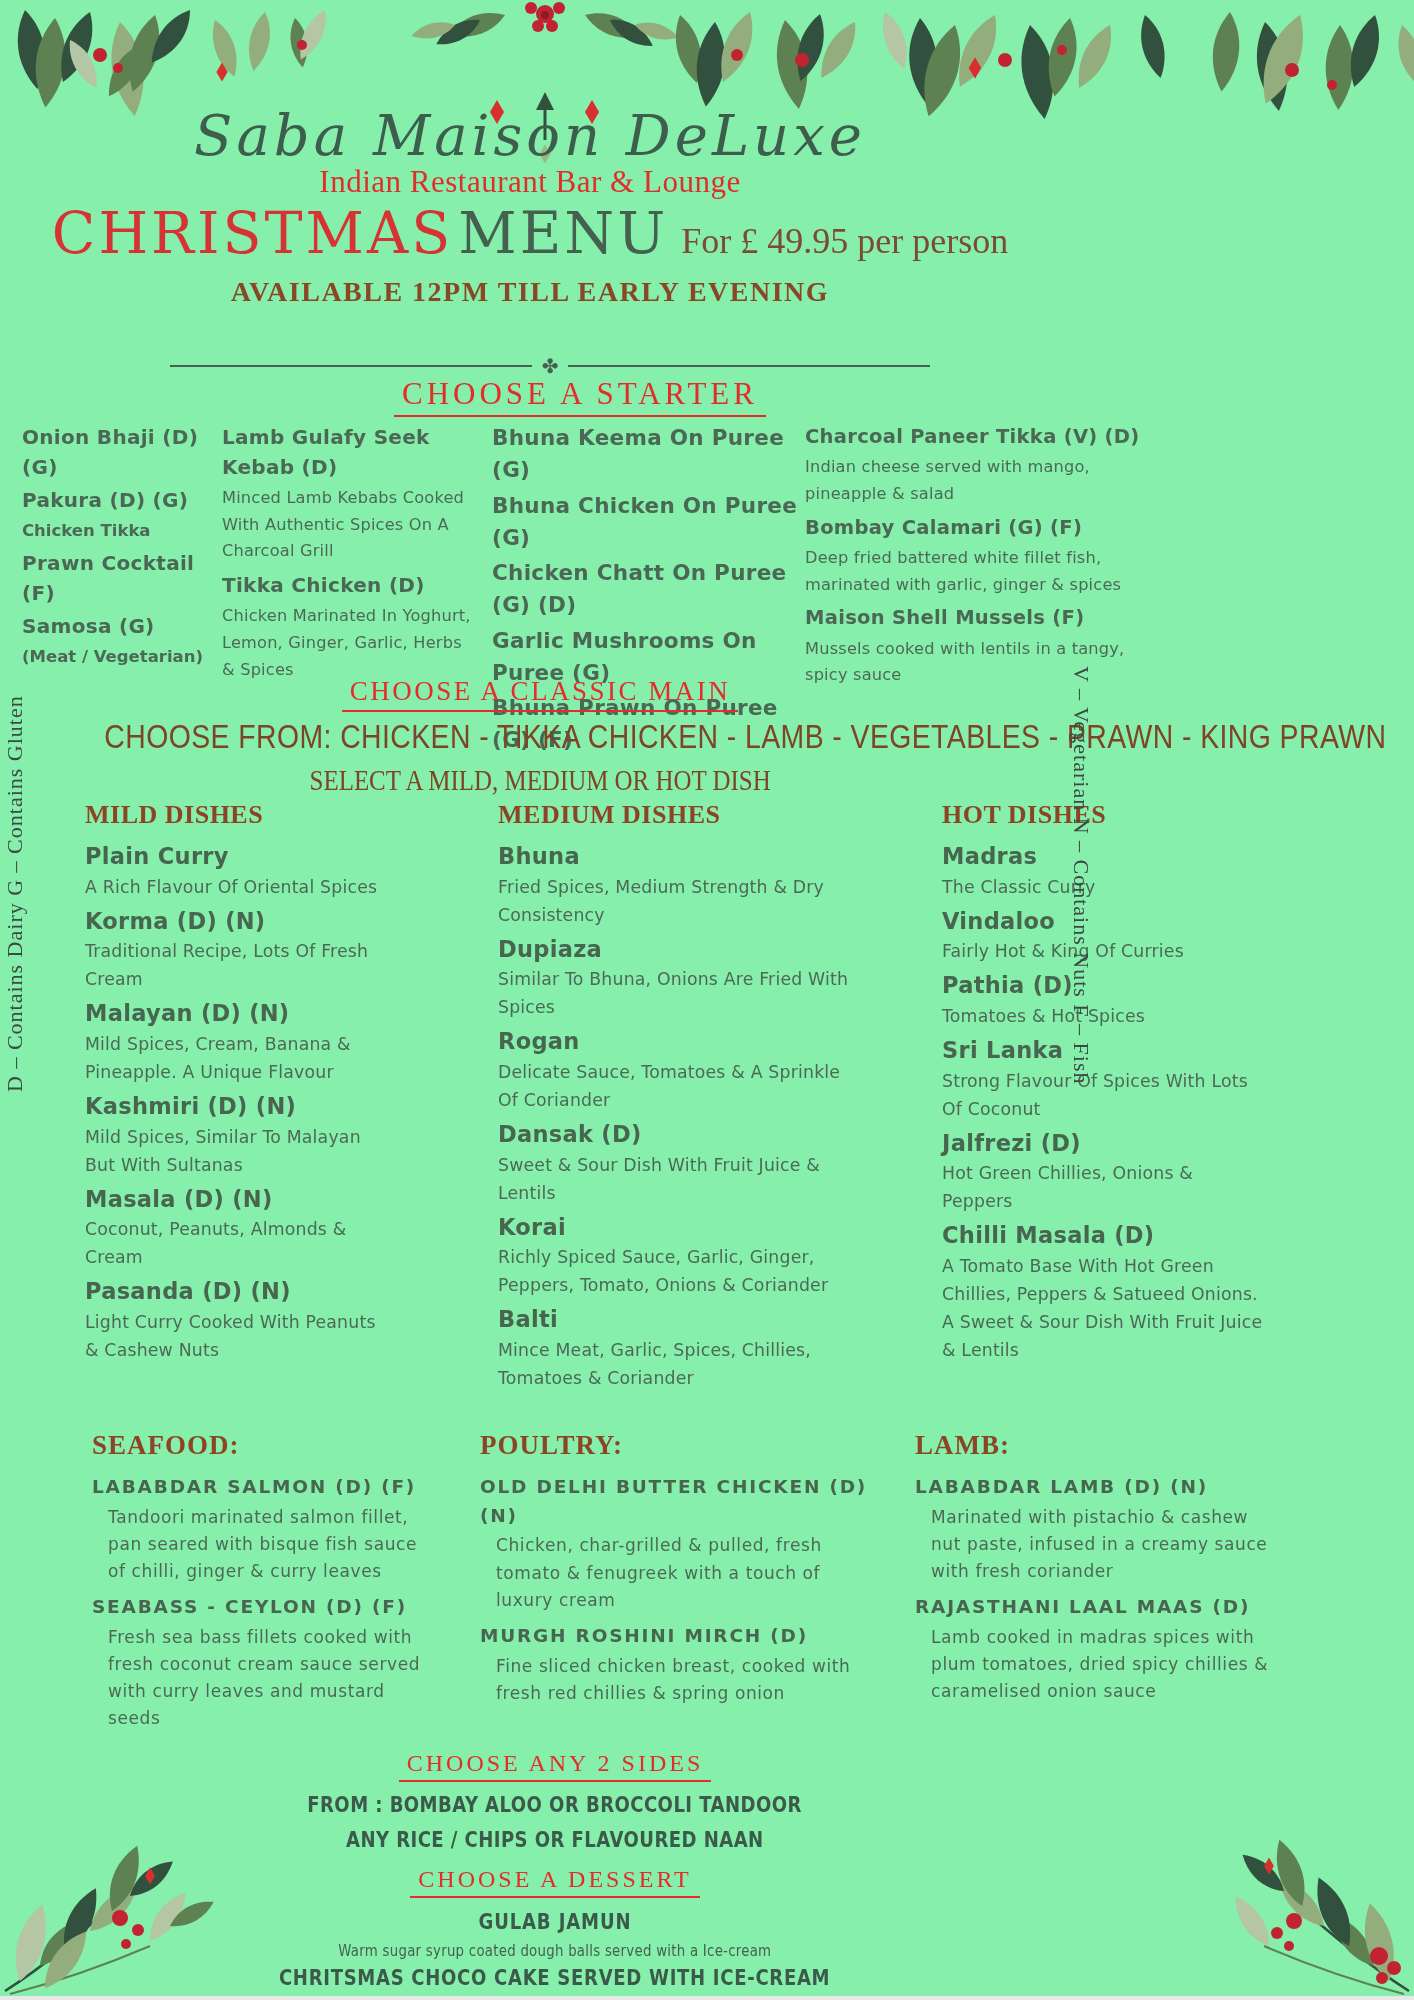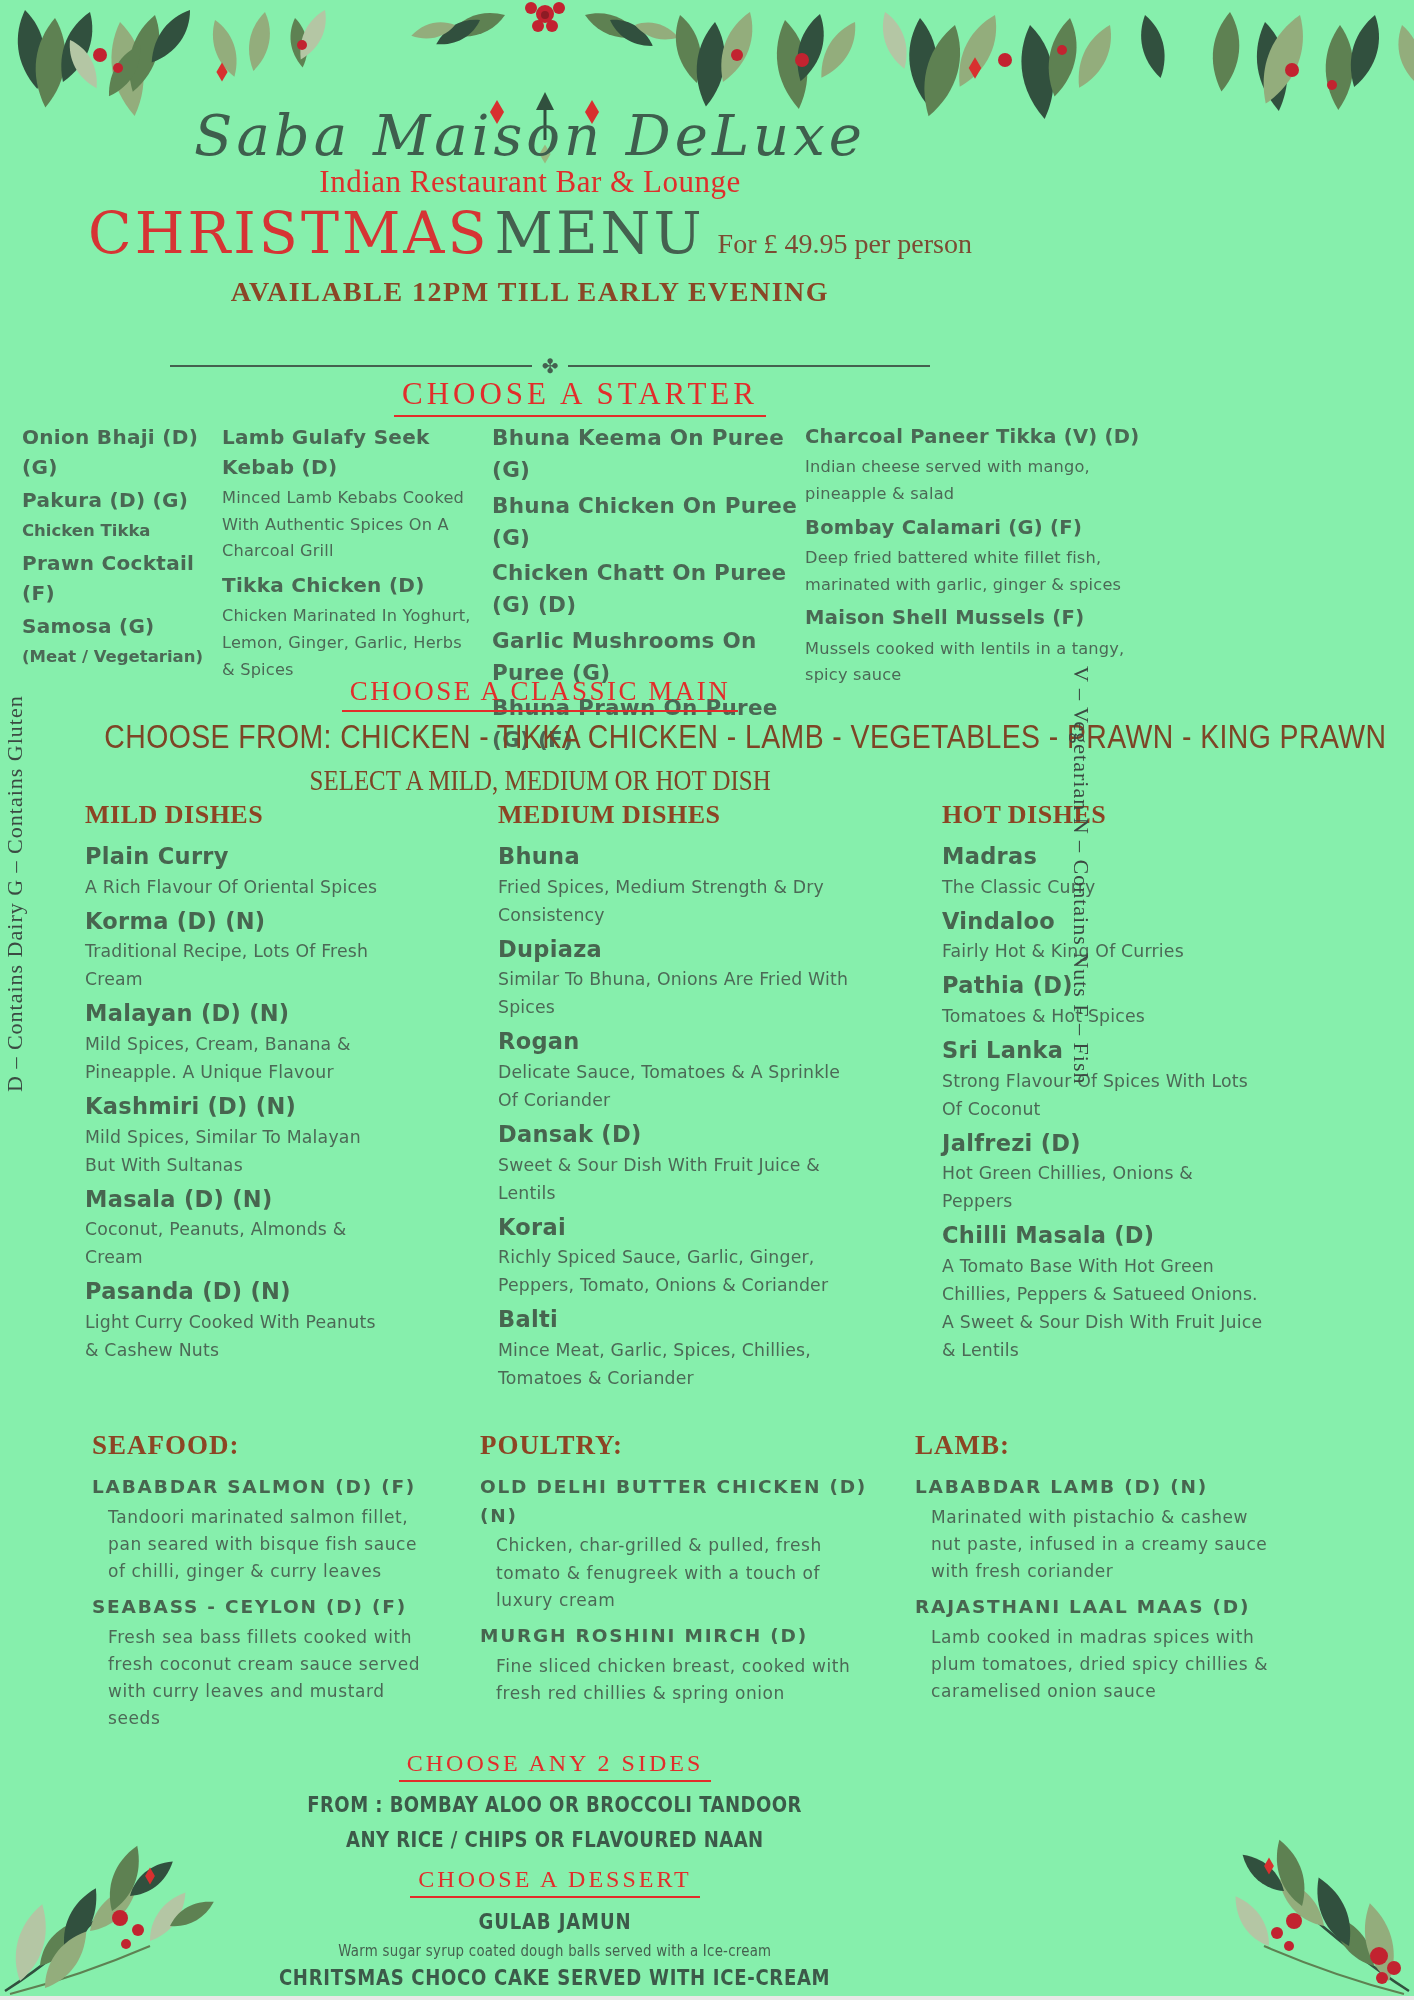--- a/index.html
+++ b/index.html
@@ -9,21 +9,21 @@
 
   
   .header{position:absolute;top:104px;left:0;width:1060px;text-align:center;}
   .script-title{font-family:"DejaVu Serif","Liberation Serif",serif;font-style:italic;
                 font-size:56px;color:#3e5e4d;letter-spacing:4px;line-height:1.15;}
   .subtitle{font-family:"Liberation Serif","DejaVu Serif",serif;font-size:31px;color:#df2f2c;
             margin-top:-4px;letter-spacing:0.5px;}
   .xmas-line{margin-top:0px;white-space:nowrap;}
   .xmas-red{font-family:"DejaVu Serif","Liberation Serif",serif;font-size:57px;color:#d63434;letter-spacing:3px;}
   .xmas-green{font-family:"DejaVu Serif","Liberation Serif",serif;font-size:57px;color:#44604f;letter-spacing:3px;}
-  .xmas-price{font-family:"Liberation Serif","DejaVu Serif",serif;font-size:28px;color:#7c4b33;margin-left:8px;}
+  .xmas-price{font-family:"Liberation Serif","DejaVu Serif",serif;font-size:36px;color:#7c4b33;margin-left:8px;}
   .availability{font-family:"Liberation Serif","DejaVu Serif",serif;font-weight:bold;font-size:28px;
                 color:#8a4726;letter-spacing:1.5px;margin-top:10px;}
 
   
   .divider{position:absolute;top:356px;left:170px;width:760px;display:flex;align-items:center;color:#44604f;}
   .divider .line{flex:1;height:2px;background:#44604f;}
   .divider .orn{padding:0 10px;font-size:20px;line-height:1;}
 
   
   .red-head{font-family:"Liberation Serif","DejaVu Serif",serif;color:#e22d2b;display:inline-block;

